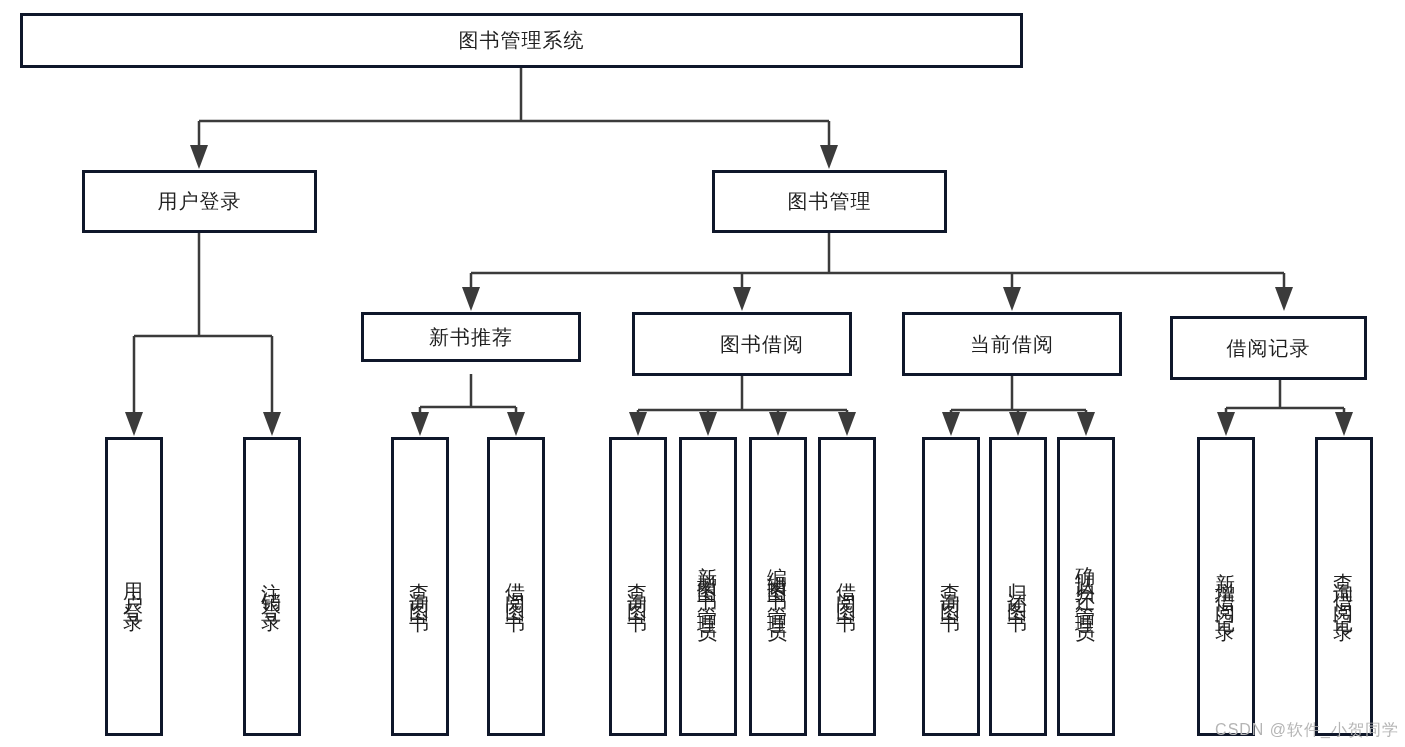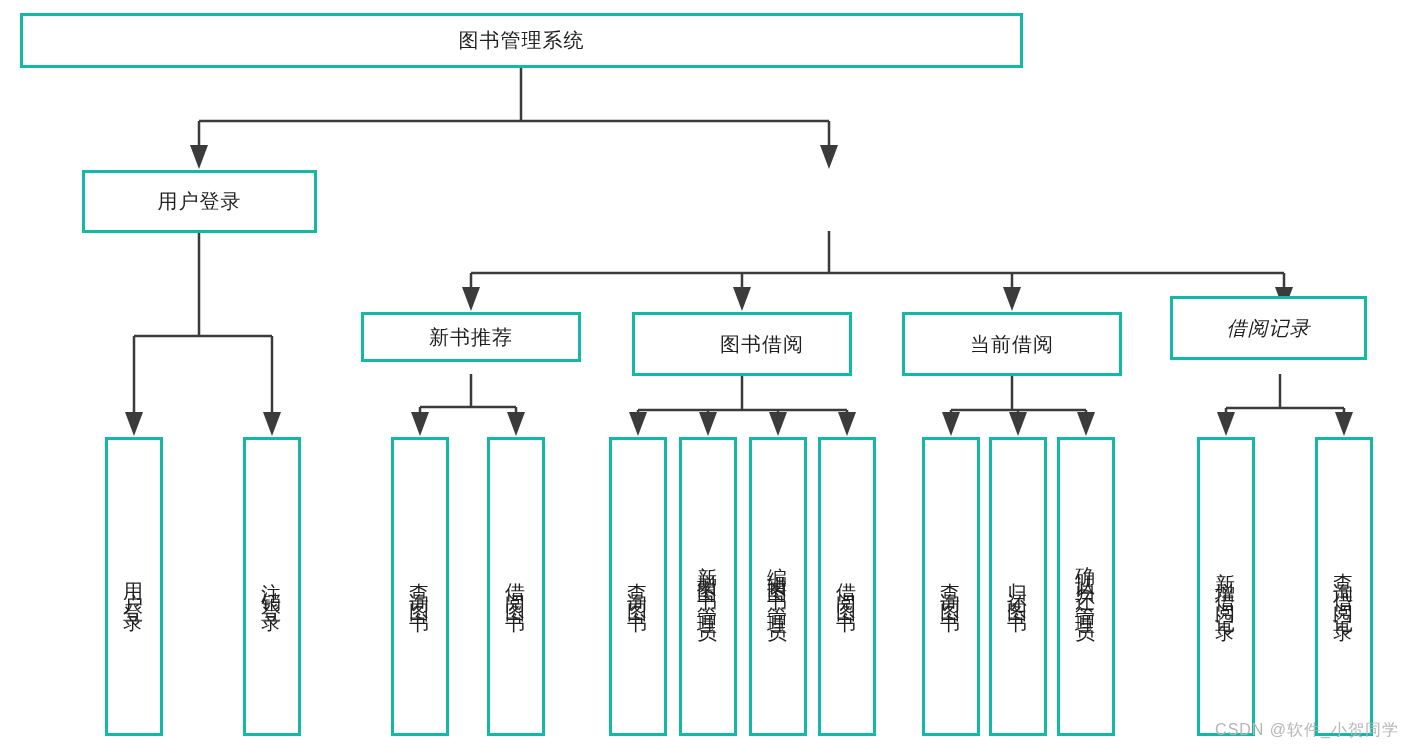--- a/index.html
+++ b/index.html
@@ -15,21 +15,21 @@
     overflow: hidden;
   }
   svg.wires {
     position: absolute; left: 0; top: 0;
     width: 1405px; height: 747px;
     pointer-events: none;
   }
   .node {
     position: absolute;
     box-sizing: border-box;
-    border: 3px solid #14b8a6;
+    border: 3px solid #0f172a;
     background: #ffffff;
     display: flex;
     align-items: center;
     justify-content: center;
     color: #1f1f1f;
     font-size: 20px;
     letter-spacing: 1px;
   }
   .node .label { display: block; white-space: nowrap; }
   .leaf .label {
@@ -49,21 +49,21 @@
   }
 
   
   #n-root   { left: 20px;  top: 13px;  width: 1003px; height: 55px; }
   #n-login  { left: 82px;  top: 170px; width: 235px;  height: 63px; }
   #n-mgmt   { left: 712px; top: 170px; width: 235px;  height: 63px; }
 
   #n-rec    { left: 361px;  top: 312px; width: 220px; height: 50px; }
   #n-borrow { left: 632px;  top: 312px; width: 220px; height: 64px; padding-left: 40px; }
   #n-cur    { left: 902px;  top: 312px; width: 220px; height: 64px; }
-  #n-recd   { left: 1170px; top: 296px; width: 197px; height: 64px; font-style: italic; }
+  #n-recd   { left: 1170px; top: 316px; width: 197px; height: 64px; }
 
   .leaf { top: 437px; width: 58px; height: 299px; }
   #l-userlogin { left: 105px; }
   #l-logout    { left: 243px; }
   #l-q-rec     { left: 391px; }
   #l-b-rec     { left: 487px; }
   #l-q-bor     { left: 609px; }
   #l-add-bk    { left: 679px; }
   #l-edit-bk   { left: 749px; }
   #l-b-bor     { left: 818px; }
@@ -118,20 +118,23 @@
     </g>
   </svg>
 
   <div class="node" id="n-root">
     <span class="label">图书管理系统</span>
   </div>
 
   <div class="node" id="n-login">
     <span class="label">用户登录</span>
   </div>
+  <div class="node" id="n-mgmt">
+    <span class="label">图书管理</span>
+  </div>
 
   <div class="node" id="n-rec">
     <span class="label">新书推荐</span>
   </div>
   <div class="node" id="n-borrow">
     <span class="label">图书借阅</span>
   </div>
   <div class="node" id="n-cur">
     <span class="label">当前借阅</span>
   </div>

